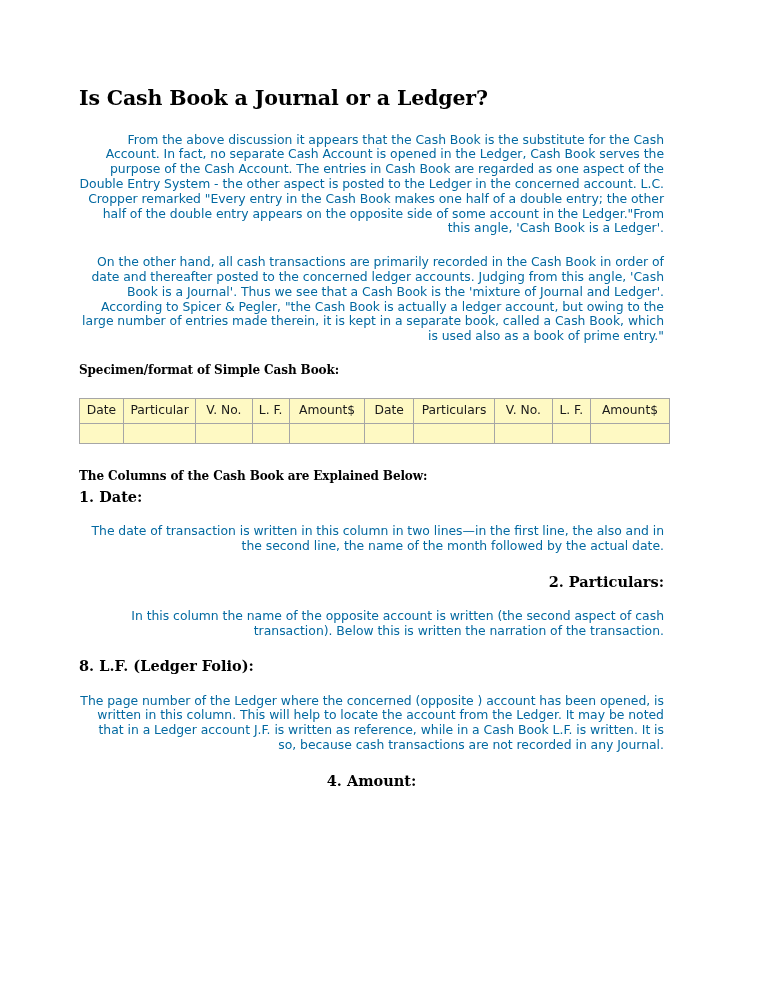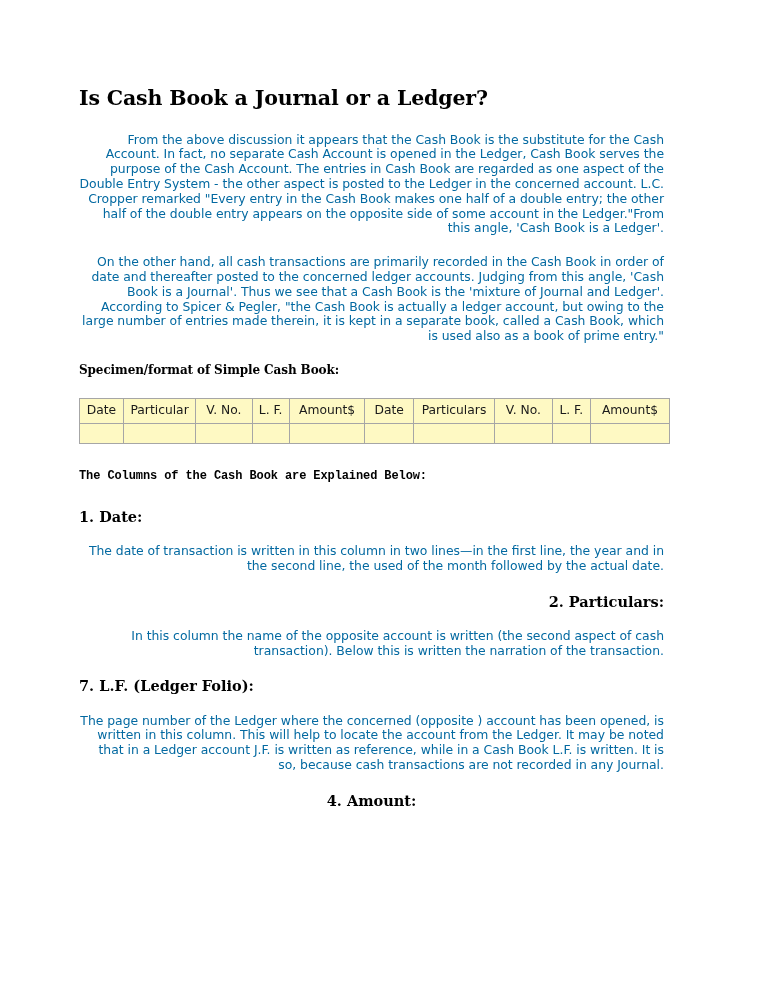--- a/index.html
+++ b/index.html
@@ -64,21 +64,21 @@
     margin: 0 0 19px 0;
     color: #0369a1;
     text-align: right;
     word-spacing: -0.1px;
   }
 
   
   .gap-after-para-block { margin-bottom: 22px; }
 
   h2.specimen-head { margin-top: 6px; margin-bottom: 20px; }
-  h2.columns-head  { margin-top: 10px; margin-bottom: 24px; font-family: Liberation Mono, monospace; }
+  h2.columns-head  { margin-top: 10px; margin-bottom: 4px; }
 
   h3.head-date        { margin-top: 0px;  margin-bottom: 18px; }
   h3.head-particulars { margin-top: 0px;  margin-bottom: 18px; text-align: right; }
   h3.head-lf          { margin-top: 0px;  margin-bottom: 18px; }
   h3.head-amount      { margin-top: 0px;  margin-bottom: 18px; text-align: center; }
 
   
   .cashbook-wrap {
     margin: 0 0 25px 0;
   }
@@ -175,24 +175,24 @@
             <td></td>
             <td></td>
           </tr>
         </tbody>
       </table>
     </div>
 
     <h2 class="section-head columns-head">The Columns of the Cash Book are Explained Below:</h2>
 
     <h3 class="sub-head head-date">1. Date:</h3>
-    <p class="body-text">The date of transaction is written in this column in two lines—in the first line, the year and in the second line, the used of the month followed by the actual date.</p>
+    <p class="body-text">The date of transaction is written in this column in two lines—in the first line, the also and in the second line, the name of the month followed by the actual date.</p>
 
     <h3 class="sub-head head-particulars">2. Particulars:</h3>
     <p class="body-text">In this column the name of the opposite account is written (the second aspect of cash transaction). Below this is written the narration of the transaction.</p>
 
-    <h3 class="sub-head head-lf">7. L.F. (Ledger Folio):</h3>
+    <h3 class="sub-head head-lf">8. L.F. (Ledger Folio):</h3>
     <p class="body-text">The page number of the Ledger where the concerned (opposite ) account has been opened, is written in this column. This will help to locate the account from the Ledger. It may be noted that in a Ledger account J.F. is written as reference, while in a Cash Book L.F. is written. It is so, because cash transactions are not recorded in any Journal.</p>
 
     <h3 class="sub-head head-amount">4. Amount:</h3>
 
   </div>
 </div>
 
 </body></html>

